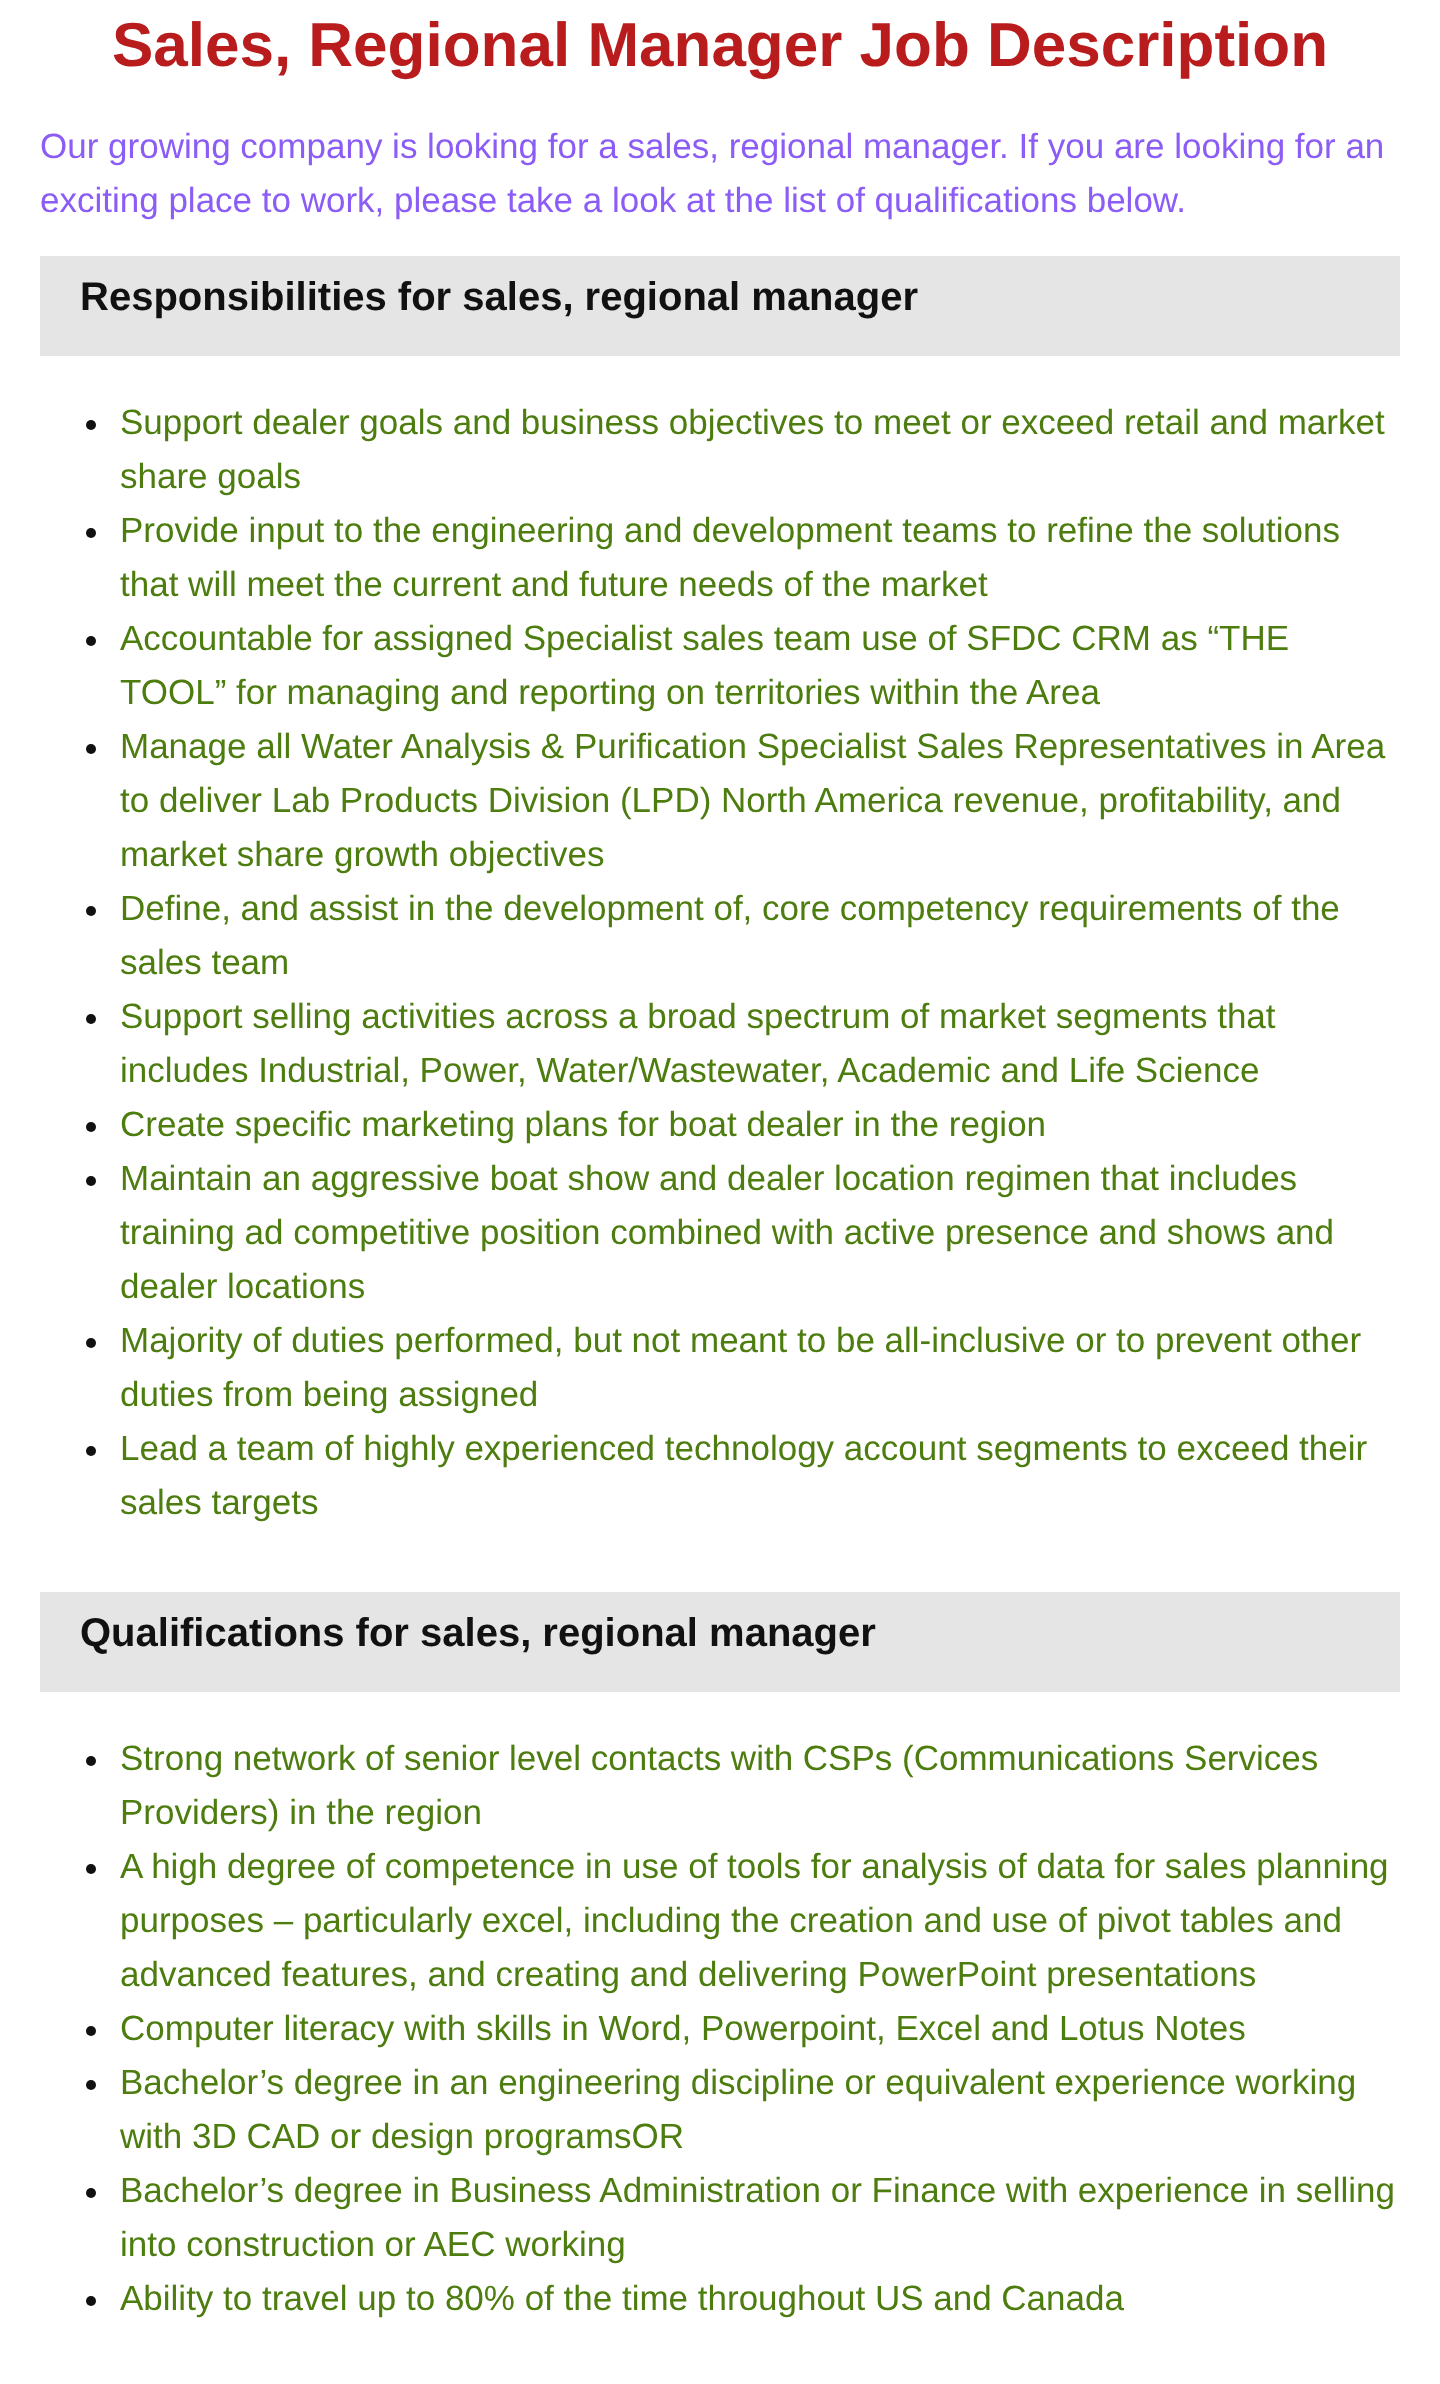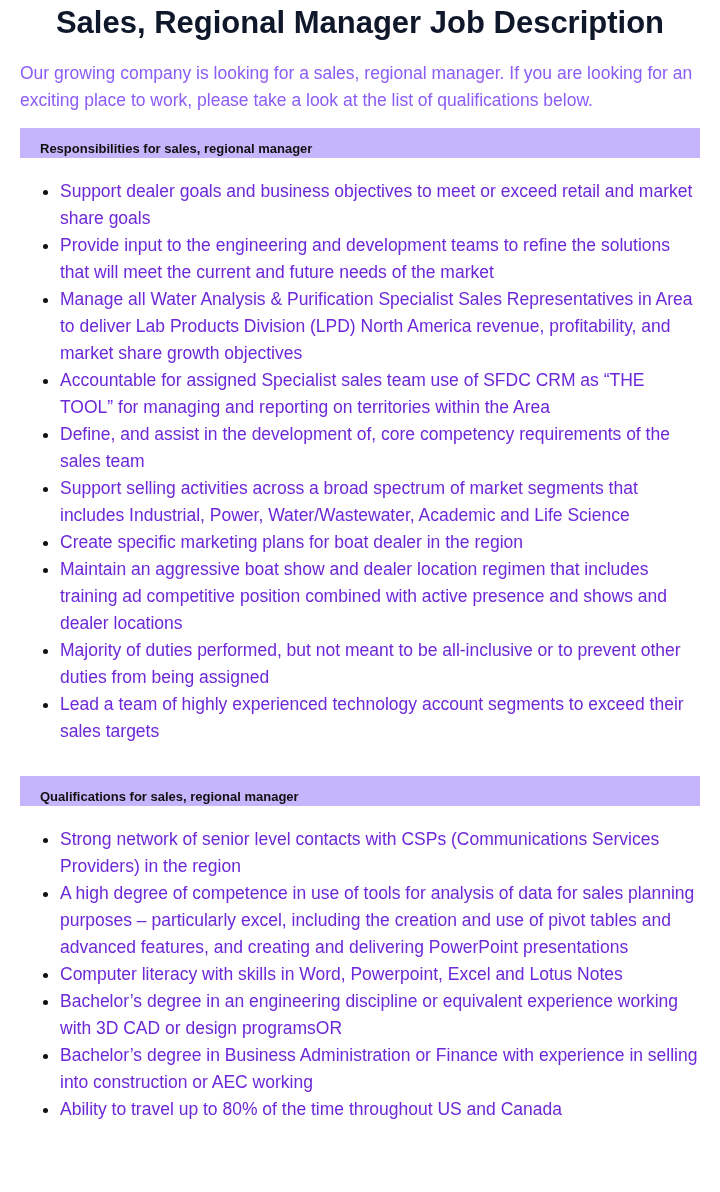--- a/index.html
+++ b/index.html
@@ -12,49 +12,49 @@
     }
     .page { padding: 0 20px 0 20px; }
     h1 {
       margin: 0;
       padding-top: 2px;
       height: 44px;
       line-height: 42px;
       text-align: center;
       font-size: 31px;
       font-weight: bold;
-      color: #0f172a;
+      color: #b91c1c;
       letter-spacing: 0px;
     }
     .intro {
       margin: 14px 0 0 0;
       font-size: 17.5px;
       line-height: 27px;
       color: #8b5cf6;
     }
     .section-header {
       margin-top: 14px;
-      background: #c4b5fd;
-      height: 30px;
+      background: #e5e5e5;
+      height: 50px;
       line-height: 42px;
       padding-left: 20px;
-      font-size: 13px;
+      font-size: 20px;
       font-weight: bold;
       color: #111111;
     }
     ul.items {
       margin: 20px 0 0 0;
       padding: 0 0 0 40px;
       list-style: none;
     }
     ul.items li {
       position: relative;
       font-size: 17.5px;
       line-height: 27px;
-      color: #6d28d9;
+      color: #4d7c0f;
       padding-right: 2px;
     }
     ul.items li::before {
       content: "";
       position: absolute;
       left: -17px;
       top: 12px;
       width: 5px;
       height: 5px;
       border-radius: 50%;
@@ -66,22 +66,22 @@
 <body>
 
 <div class="page">
   <h1>Sales, Regional Manager Job Description</h1>
   <p class="intro">Our growing company is looking for a sales, regional manager. If you are looking for an exciting place to work, please take a look at the list of qualifications below.</p>
 
   <div class="section-header">Responsibilities for sales, regional manager</div>
   <ul class="items">
     <li>Support dealer goals and business objectives to meet or exceed retail and market share goals</li>
     <li>Provide input to the engineering and development teams to refine the solutions that will meet the current and future needs of the market</li>
+    <li>Accountable for assigned Specialist sales team use of SFDC CRM as “THE TOOL” for managing and reporting on territories within the Area</li>
     <li>Manage all Water Analysis &amp; Purification Specialist Sales Representatives in Area to deliver Lab Products Division (LPD) North America revenue, profitability, and market share growth objectives</li>
-    <li>Accountable for assigned Specialist sales team use of SFDC CRM as “THE TOOL” for managing and reporting on territories within the Area</li>
     <li>Define, and assist in the development of, core competency requirements of the sales team</li>
     <li>Support selling activities across a broad spectrum of market segments that includes Industrial, Power, Water/Wastewater, Academic and Life Science</li>
     <li>Create specific marketing plans for boat dealer in the region</li>
     <li>Maintain an aggressive boat show and dealer location regimen that includes training ad competitive position combined with active presence and shows and dealer locations</li>
     <li>Majority of duties performed, but not meant to be all-inclusive or to prevent other duties from being assigned</li>
     <li>Lead a team of highly experienced technology account segments to exceed their sales targets</li>
   </ul>
   <div class="spacer-after-list"></div>
 
   <div class="section-header" style="margin-top:12px;">Qualifications for sales, regional manager</div>

